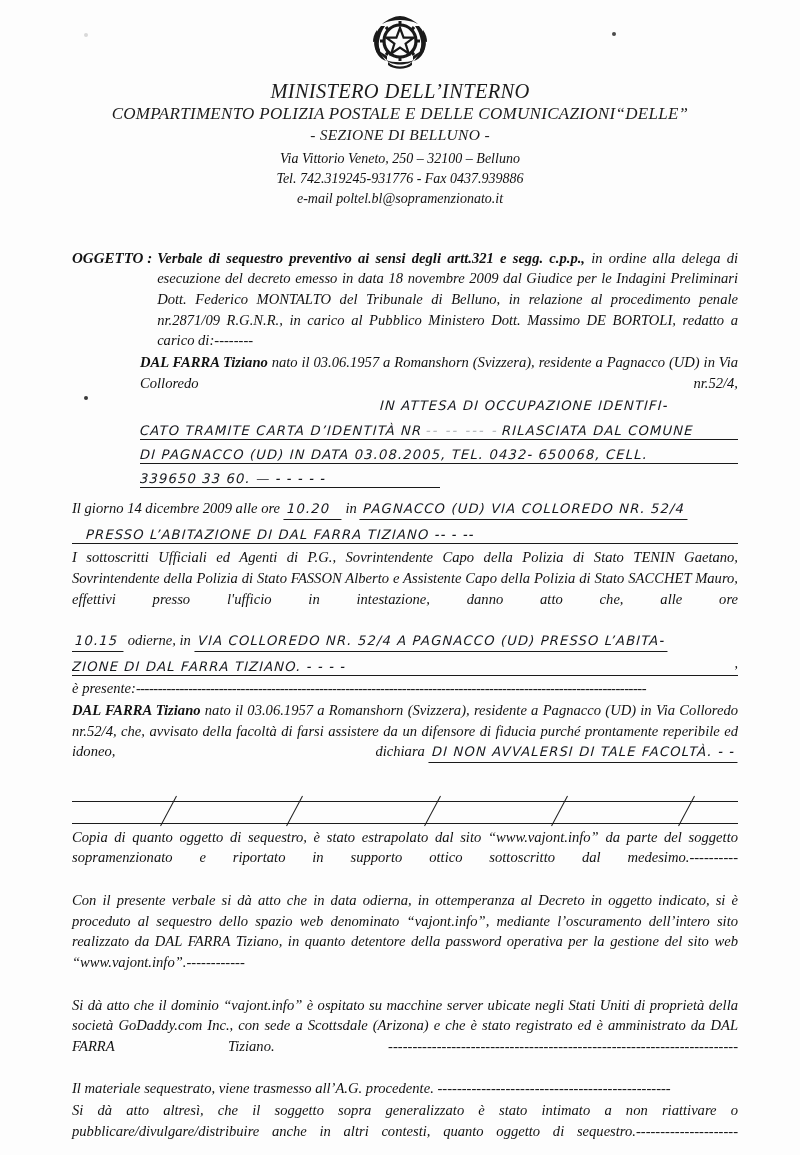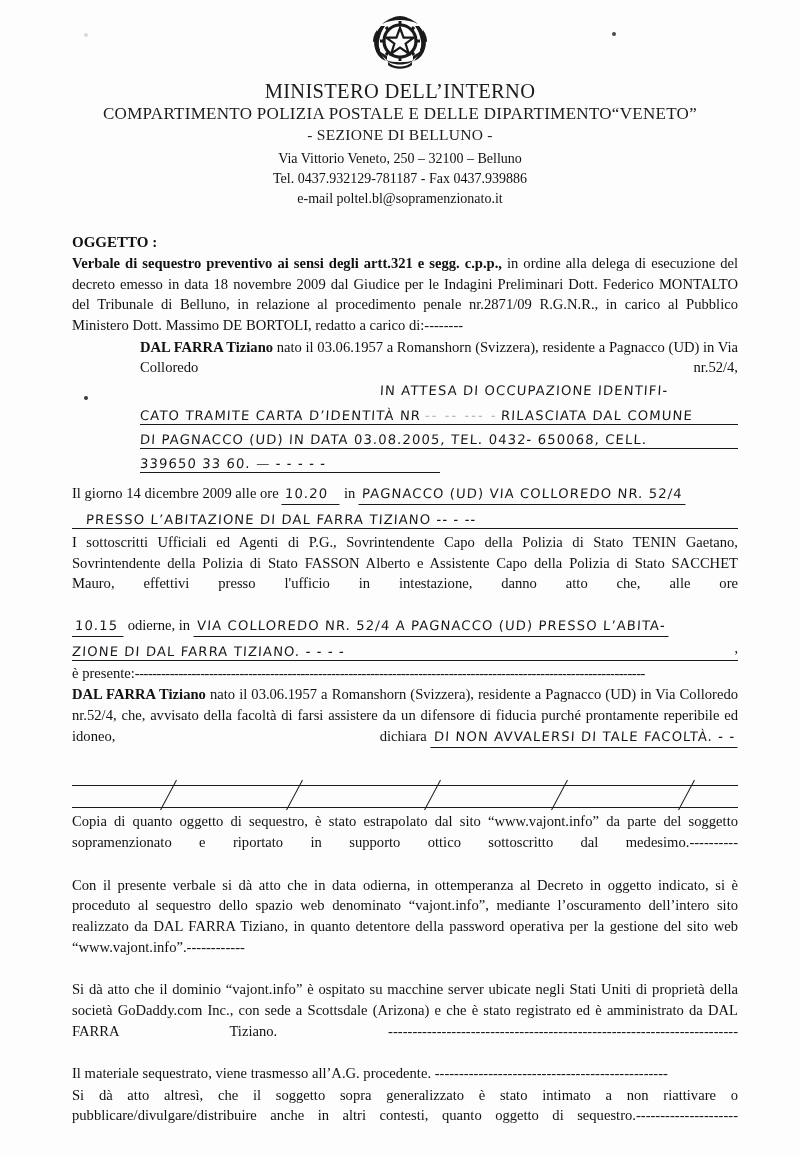--- a/index.html
+++ b/index.html
@@ -8,20 +8,21 @@
     background: #ffffff;
   }
   .page {
     position: relative;
     width: 800px;
     height: 1155px;
     background: #fdfdfd;
     overflow: hidden;
     font-family: "Liberation Serif", "DejaVu Serif", serif;
     color: #111;
+    font-style: italic;
   }
   
   .emblem-wrap {
     text-align: center;
     padding-top: 10px;
   }
   .emblem {
     display: inline-block;
     width: 64px;
     height: 62px;
@@ -48,22 +49,21 @@
 
   
   .body {
     margin: 0 62px 0 72px;
     font-size: 14.6px;
     line-height: 1.42;
     text-align: justify;
   }
   .oggetto-row {
     display: flex;
-    margin-top: 22px;
-    flex-direction: column;
+    margin-top: 38px;
   }
   .oggetto-label {
     font-weight: bold;
     white-space: nowrap;
     padding-right: 5px;
     font-size: 15px;
   }
   .oggetto-text { flex: 1; text-align: justify; }
   .b { font-weight: bold; }
 
@@ -189,25 +189,25 @@
 
           <path d="M18 50 C24 56 40 56 46 50 C40 53 24 53 18 50 Z"></path>
           <path d="M20 52 C26 58 38 58 44 52 L44 55 C38 60 26 60 20 55 Z"></path>
         </g>
       </svg>
     </span>
   </div>
 
   <div class="header-block">
     <div class="h-l1">MINISTERO DELL’INTERNO</div>
-    <div class="h-l3">COMPARTIMENTO POLIZIA POSTALE E DELLE DIPARTIMENTO“VENETO”</div>
+    <div class="h-l3">COMPARTIMENTO POLIZIA POSTALE E DELLE COMUNICAZIONI“DELLE”</div>
     <div class="h-l4">- SEZIONE DI BELLUNO -</div>
     <div class="h-sub">
       <div>Via Vittorio Veneto, 250 – 32100 – Belluno</div>
-      <div>Tel. 0437.932129-781187 -  Fax 0437.939886</div>
+      <div>Tel. 742.319245-931776 -  Fax 0437.939886</div>
       <div>e-mail poltel.bl@sopramenzionato.it</div>
     </div>
   </div>
 
   <div class="body">
 
     <div class="oggetto-row">
       <div class="oggetto-label">OGGETTO :</div>
       <div class="oggetto-text"><span class="b">Verbale di sequestro preventivo ai sensi degli artt.321 e segg. c.p.p.,</span><span> in ordine alla delega di esecuzione del decreto emesso in data 18 novembre 2009 dal Giudice per le Indagini Preliminari Dott. Federico MONTALTO del Tribunale di Belluno, in relazione al procedimento penale nr.2871/09 R.G.N.R., in carico al Pubblico Ministero Dott. Massimo DE BORTOLI, redatto a carico di:--------</span></div>
     </div>

